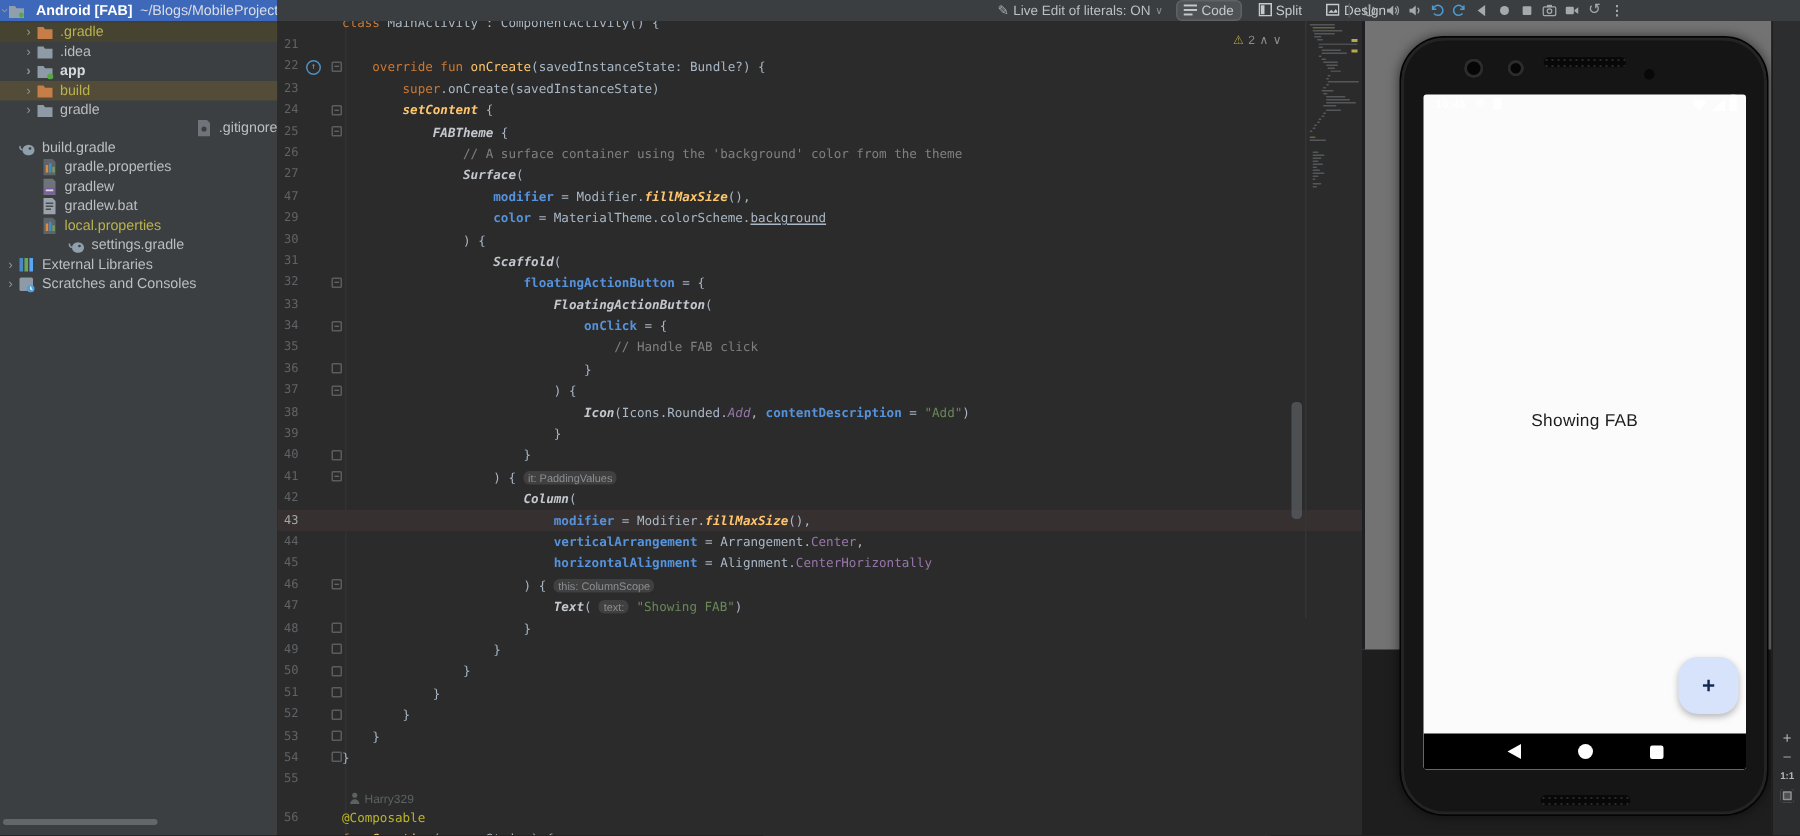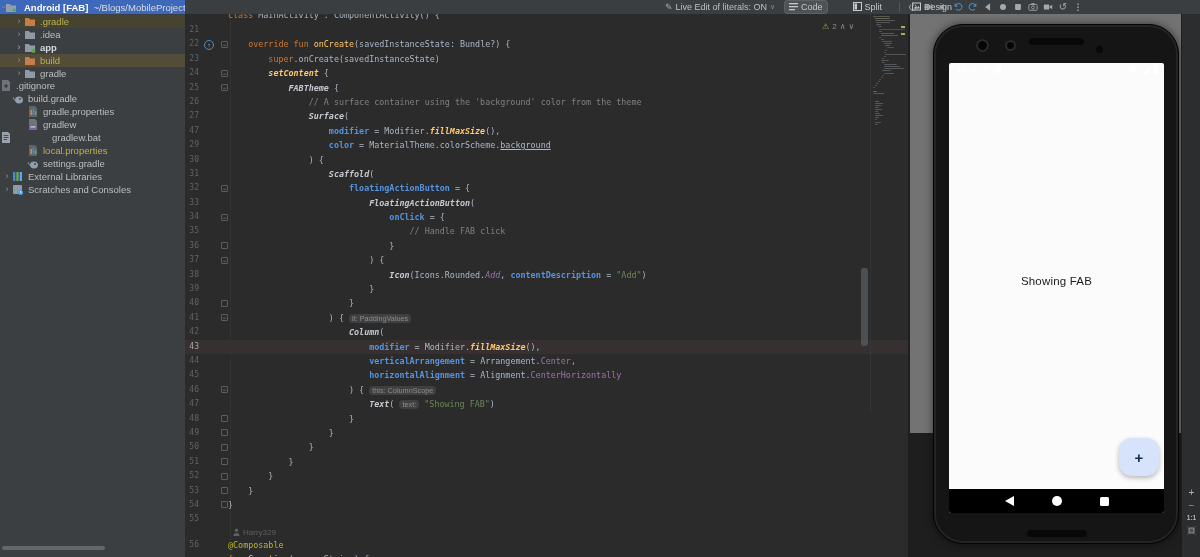--- a/index.html
+++ b/index.html
@@ -22,21 +22,21 @@
   .chev.down{transform:rotate(90deg);}
   .ticon{width:12px;height:11px;margin-right:4px;position:relative;flex:none;}
   .ticon svg{position:absolute;left:0;top:0;}
   #proj-hscroll{left:2px;top:546px;width:103px;height:4px;border-radius:2px;background:#63676A;}
 
   
   #topbar{left:185px;top:0;width:1015px;height:14px;background:#3B3E41;border-bottom:1px solid #2C2C2C;}
   #live-edit{left:480px;top:0;height:14px;display:flex;align-items:center;color:#BDBFC1;font-size:9px;gap:3px;}
   #live-edit .pencil{color:#A9ABAD;font-size:9px;}
   #live-edit .dd{color:#8E9193;font-size:7px;}
-  #view-tabs{left:600px;top:1px;height:12px;display:flex;align-items:center;gap:22px;}
+  #view-tabs{left:600px;top:1px;height:12px;display:flex;align-items:center;gap:8px;}
   .vtab{display:flex;align-items:center;gap:3px;color:#C6C8CA;font-size:9px;padding:0 4px;height:12px;border-radius:3px;}
   .vtab.active{background:#4E5254;box-shadow:0 0 0 1px #5E6264;}
   #dev-buttons{left:723px;top:0;height:14px;display:flex;align-items:center;gap:5px;}
   #dev-buttons .dv{width:10px;height:10px;display:flex;align-items:center;justify-content:center;color:#A6A8AA;font-size:9px;}
   #tb-sep{left:714px;top:2px;width:1px;height:10px;background:#55585A;}
 
   
   #editor{left:185px;top:14px;width:723px;height:543px;background:#2B2B2B;overflow:hidden;}
   #gutter-sep{left:45px;top:0;width:1px;height:543px;background:#323232;}
   .cl{position:relative;height:14.4px;line-height:14.4px;font-family:"DejaVu Sans Mono",monospace;font-size:8.4px;}
@@ -171,21 +171,21 @@
       </div>
       <div class="trow" style="padding-left: 14px;">
         <span class="chev">›</span>
         <span class="ticon">
           <svg width="12" height="11" viewBox="0 0 12 11">
             <path d="M1 2h4l1 1.5h5V10H1z" fill="#8E9BA6"></path>
           </svg>
         </span>
         <span>gradle</span>
       </div>
-      <div class="trow" style="">
+      <div class="trow" style=" justify-content: flex-end;">
         <span class="ticon">
           <svg width="12" height="11" viewBox="0 0 12 11">
             <path d="M2 0h6l2 2v9H2z" fill="#6E7479"></path>
             <circle cx="6" cy="6" r="1.7" fill="#3C3F41"></circle>
           </svg>
         </span>
         <span>.gitignore</span>
       </div>
       <div class="trow" style="padding-left: 12px;">
         <span class="ticon">
@@ -211,21 +211,21 @@
       <div class="trow" style="padding-left: 27px;">
         <span class="ticon">
           <svg width="12" height="11" viewBox="0 0 12 11">
             <path d="M2 0h6l2 2v9H2z" fill="#6E7479"></path>
             <rect x="2.5" y="6" width="7" height="4" rx="1" fill="#7D5BA6"></rect>
             <rect x="3.5" y="7.3" width="5" height="1.2" fill="#D9D9D9"></rect>
           </svg>
         </span>
         <span>gradlew</span>
       </div>
-      <div class="trow" style=" gap: 36px;">
+      <div class="trow" style="padding-left: 27px;">
         <span class="ticon">
           <svg width="12" height="11" viewBox="0 0 12 11">
             <path d="M2 0h6l2 2v9H2z" fill="#9AA3AB"></path>
             <rect x="3.5" y="3" width="5" height="1" fill="#4A4E52"></rect>
             <rect x="3.5" y="5" width="5" height="1" fill="#4A4E52"></rect>
             <rect x="3.5" y="7" width="3.5" height="1" fill="#4A4E52"></rect>
           </svg>
         </span>
         <span>gradlew.bat</span>
       </div>
@@ -233,21 +233,21 @@
         <span class="ticon">
           <svg width="12" height="11" viewBox="0 0 12 11">
             <path d="M2 0h6l2 2v9H2z" fill="#5E6468"></path>
             <rect x="3.5" y="4" width="1.6" height="5" fill="#D98D43"></rect>
             <rect x="5.7" y="2.8" width="1.6" height="6.2" fill="#4A88C7"></rect>
             <rect x="7.9" y="5.2" width="1.6" height="3.8" fill="#6AA755"></rect>
           </svg>
         </span>
         <span>local.properties</span>
       </div>
-      <div class="trow" style="padding-left: 27px;">
+      <div class="trow" style="padding-left: 27px; margin-left: 18px;">
         <span class="ticon">
           <svg width="12" height="11" viewBox="0 0 12 11">
             <path d="M3 7a4 3.5 0 1 1 8 0c0 2-1.5 3.5-4 3.5S3 9 3 7z" fill="#8FA0AC"></path>
             <path d="M3 7C1.6 6.6 1 5.6 1.4 4.4" stroke="#8FA0AC" fill="none"></path>
             <circle cx="8" cy="6" r=".9" fill="#3C3F41"></circle>
           </svg>
         </span>
         <span>settings.gradle</span>
       </div>
       <div class="trow" style="padding-left: 2px;">

